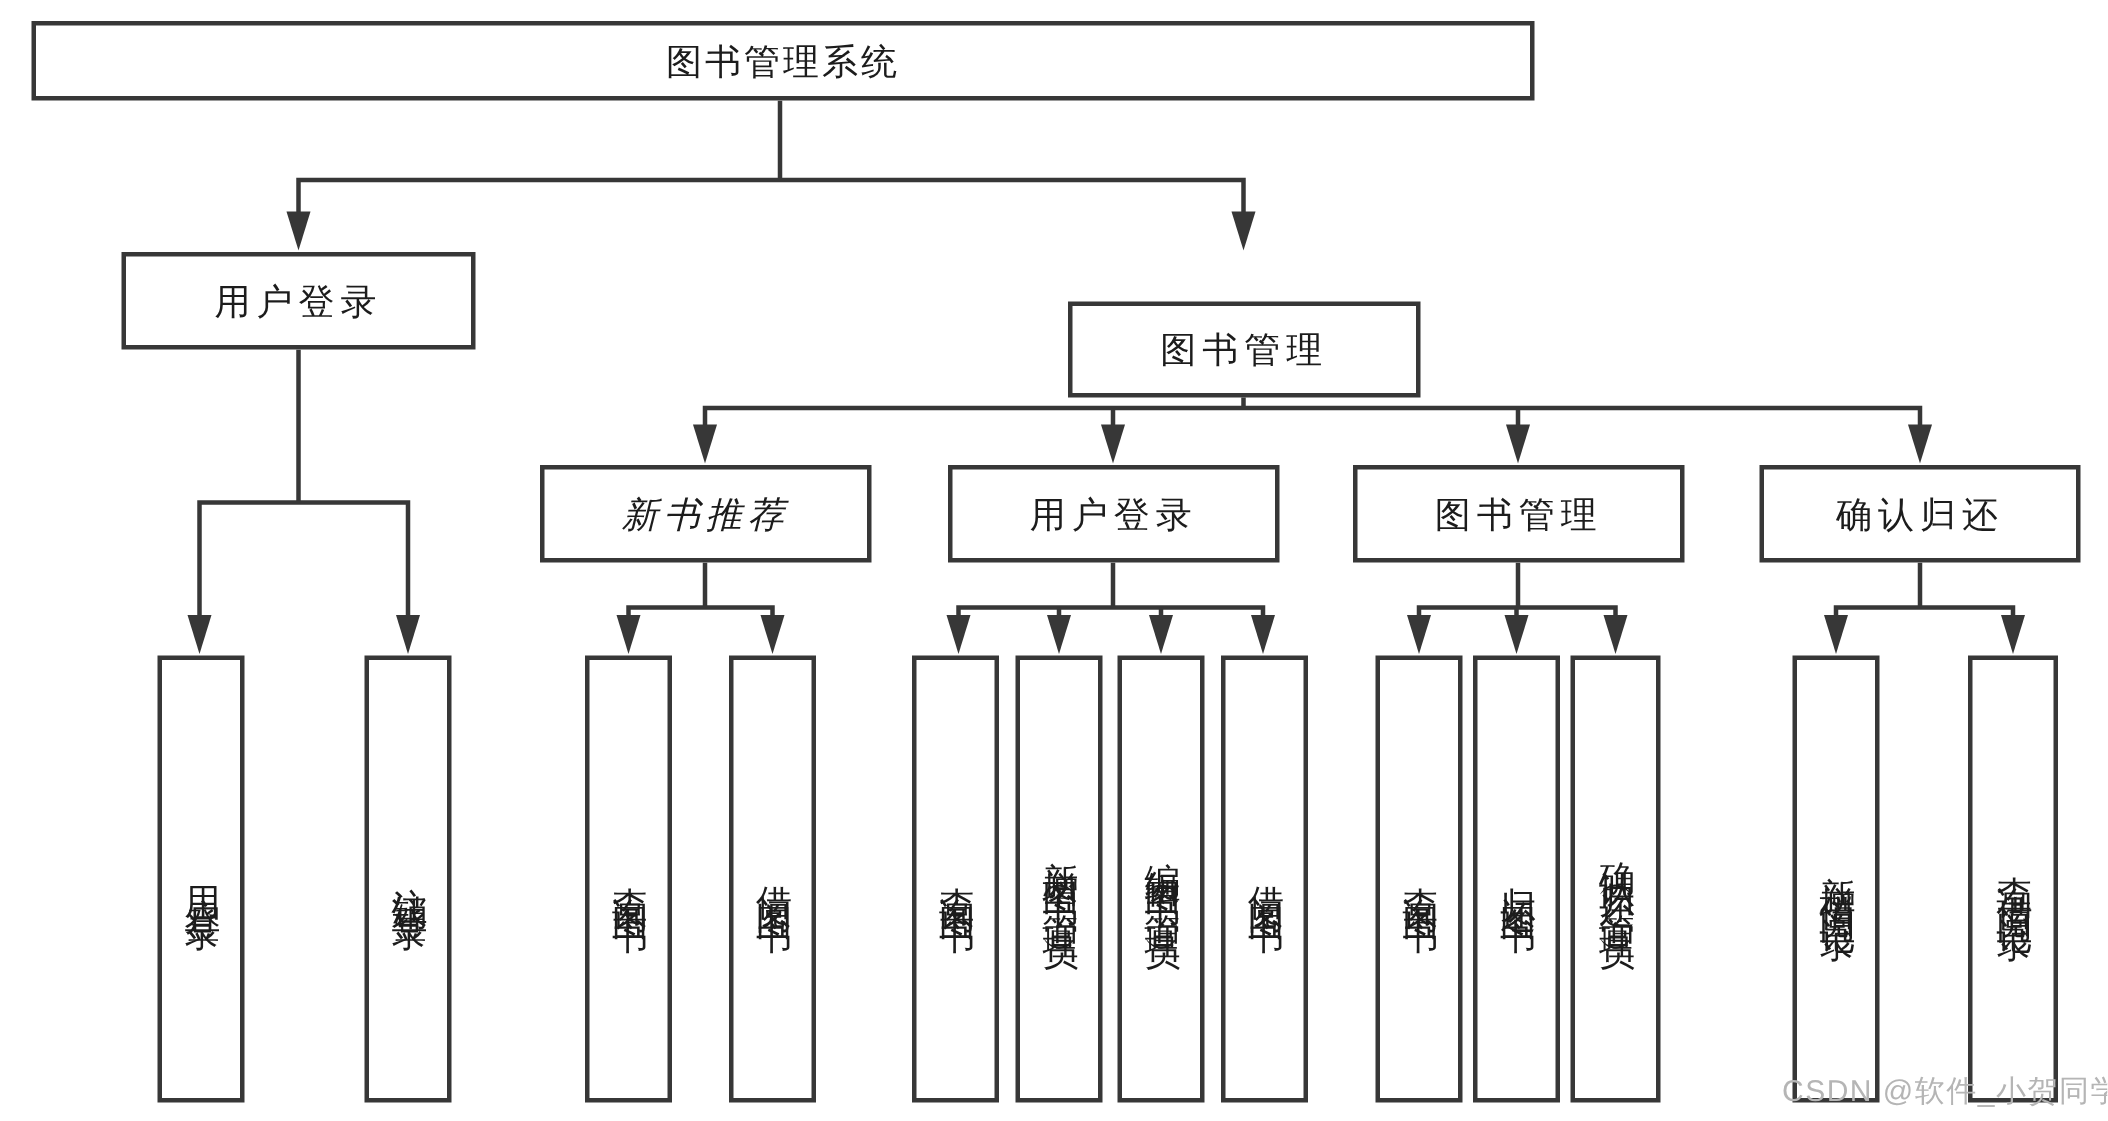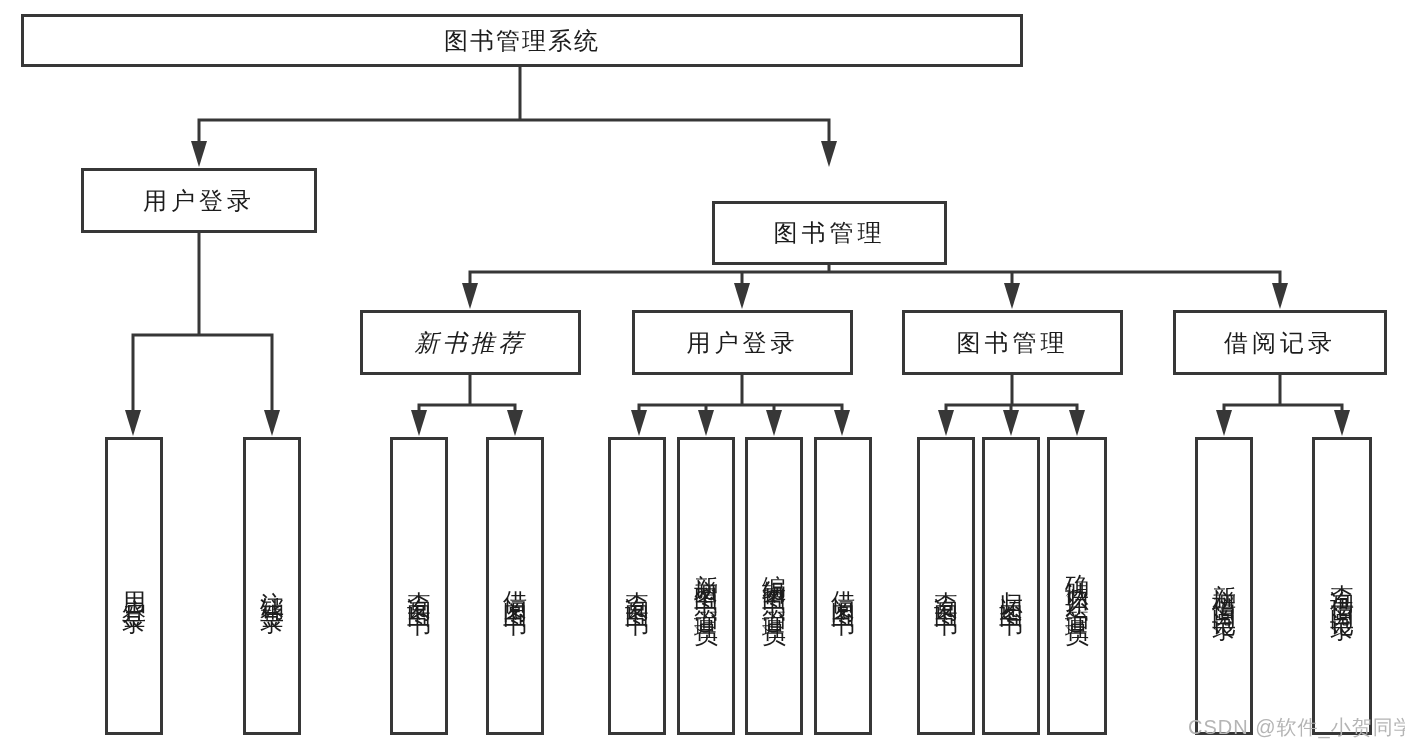--- a/index.html
+++ b/index.html
@@ -95,21 +95,21 @@
   </svg>
 
   <div class="hbox" id="root">图书管理系统</div>
 
   <div class="hbox" id="b-user">用户登录</div>
   <div class="hbox" id="b-mgmt">图书管理</div>
 
   <div class="hbox" id="g0">新书推荐</div>
   <div class="hbox" id="g1">用户登录</div>
   <div class="hbox" id="g2">图书管理</div>
-  <div class="hbox" id="g3">借阅记录</div>
+  <div class="hbox" id="g3">确认归还</div>
 
   <div class="vbox" id="v-l0">用户登录</div>
   <div class="vbox" id="v-l1">注销登录</div>
 
   <div class="vbox" id="v-a0">查询图书</div>
   <div class="vbox" id="v-a1">借阅图书</div>
 
   <div class="vbox" id="v-b0">查询图书</div>
   <div class="vbox" id="v-b1">新增图书（管理员）</div>
   <div class="vbox" id="v-b2">编辑图书（管理员）</div>

